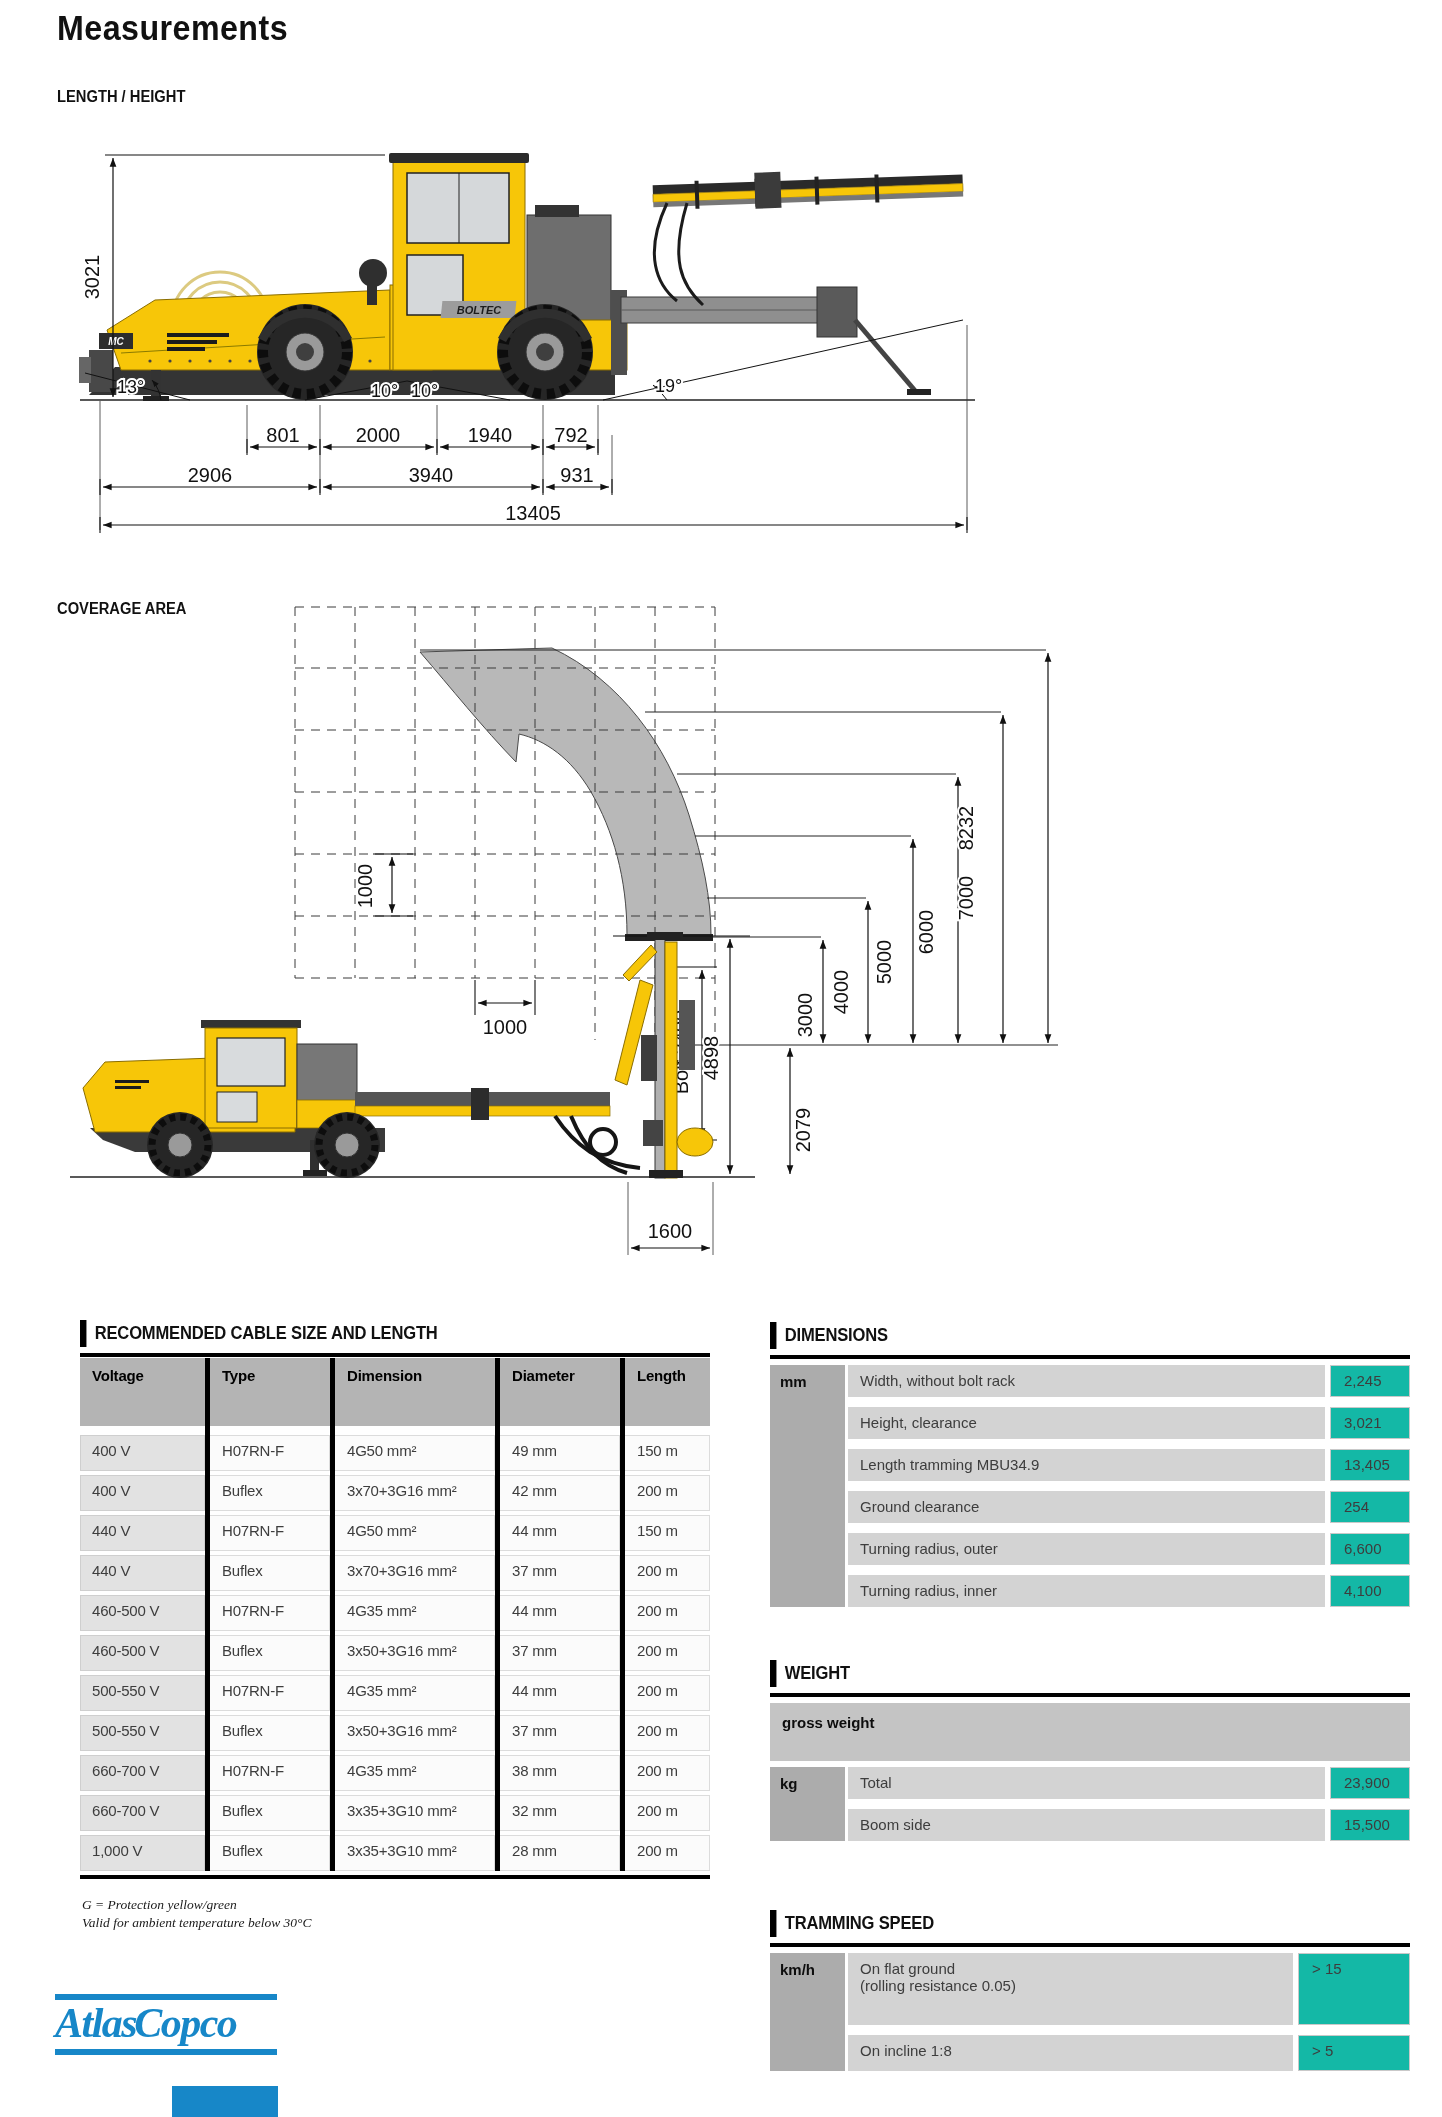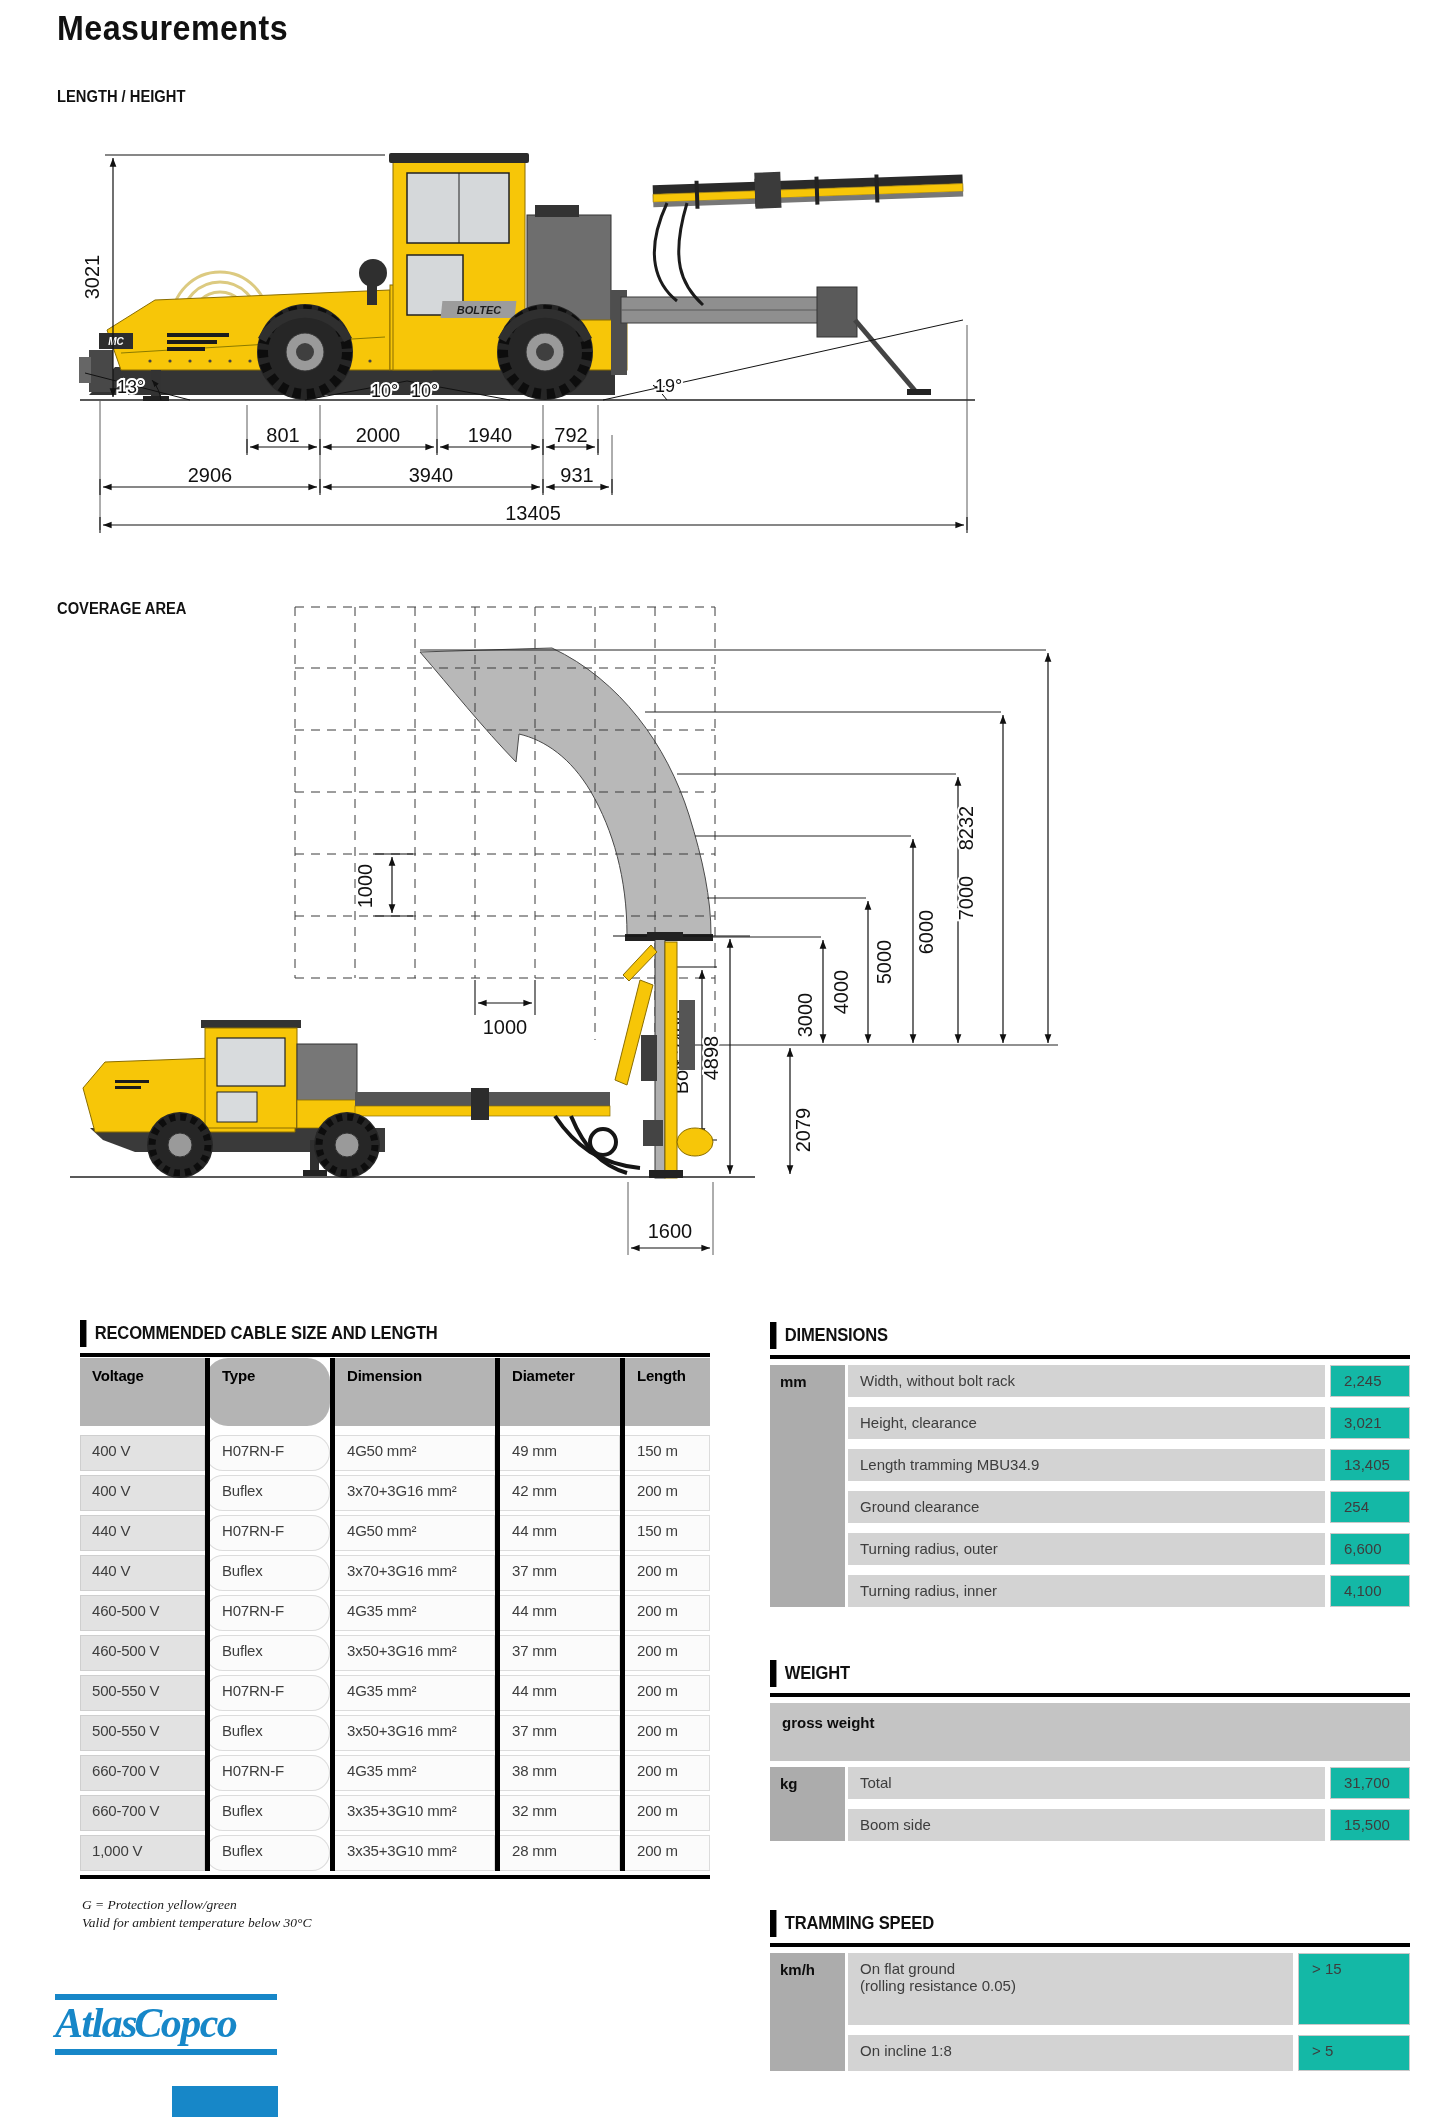--- a/index.html
+++ b/index.html
@@ -21,21 +21,21 @@
   .gline{stroke:#222;stroke-width:1.6;}
 
   
   .ctitle,.rtitle{font-size:18px;font-weight:bold;border-left:7px solid #000;padding:3px 0 3px 9px;letter-spacing:-.2px;}
   .crule,.rrule{height:4px;background:#000;margin-top:6px;}
   .ctable{position:relative;width:630px;margin-top:1px;}
   .cbar{position:absolute;top:0;bottom:0;width:5px;background:#000;z-index:3;}
   .crow{display:flex;margin-bottom:4px;position:relative;}
   .cc{box-sizing:border-box;padding:7px 6px 0 12px;font-size:15px;color:#3d3d3d;letter-spacing:-.2px;
       background:#fbfbfb;box-shadow:inset 0 0 0 1px #dcdcdc;height:36px;}
-  .c0{width:125px;} .c1{width:125px;padding-left:17px;border-radius:23px;} .c2{width:165px;padding-left:17px;}
+  .c0{width:125px;} .c1{width:125px;padding-left:17px;} .c2{width:165px;padding-left:17px;}
   .c3{width:125px;padding-left:17px;} .c4{width:90px;padding-left:17px;}
   .vcell{background:#e2e2e2;box-shadow:inset 0 0 0 1px #cfcfcf;}
   .chead .cc{background:#b4b4b4;box-shadow:none;font-weight:bold;color:#000;height:68px;padding-top:9px;}
   .cbot{height:4px;background:#000;margin-top:2px;width:630px;}
   .footnote{font-family:"Liberation Serif","DejaVu Serif",serif;font-style:italic;font-size:13.5px;
             line-height:1.35;color:#1a1a1a;}
 
   
   .rtab{position:absolute;width:640px;}
   .rtbody{display:flex;gap:3px;margin-top:6px;}
@@ -511,21 +511,21 @@
 
     <div class="rtab" style="top:338px;">
       <div class="rtitle condensed">WEIGHT</div>
       <div class="rrule"></div>
       <div class="gwbar">gross weight</div>
       <div class="rtbody">
         <div class="rside">kg</div>
         <div class="rrows">
           <div class="rrow">
               <div class="rlabel">Total</div>
-              <div class="rvalue">31,700</div>
+              <div class="rvalue">23,900</div>
             </div>
           <div class="rrow">
               <div class="rlabel">Boom side</div>
               <div class="rvalue">15,500</div>
             </div>
         </div>
       </div>
     </div>
 
     <div class="rtab" style="top:588px;">

